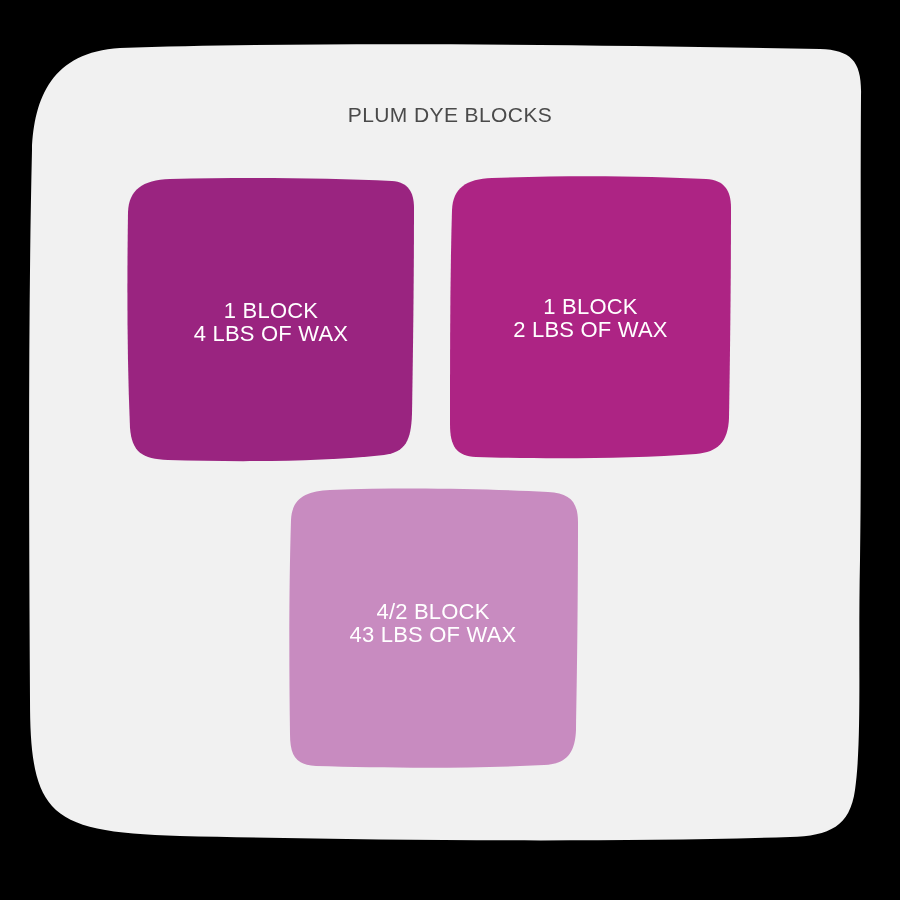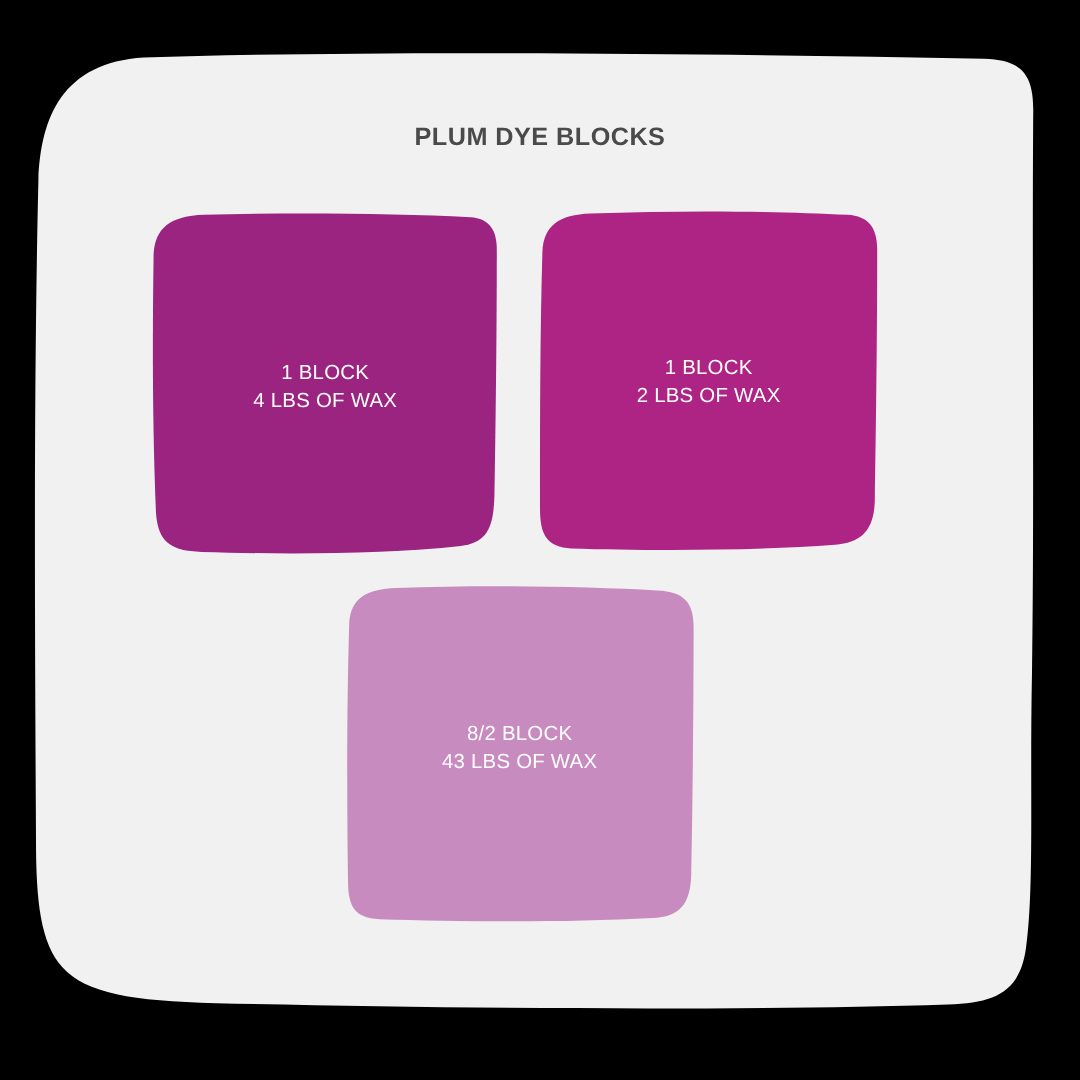--- a/index.html
+++ b/index.html
@@ -35,30 +35,30 @@
     height: 900px;
     pointer-events: none;
   }
   .chart-title {
     position: absolute;
     left: 0;
     top: 103px;
     width: 900px;
     text-align: center;
     font-size: 21px;
-    font-weight: bold;
+    font-weight: normal;
     letter-spacing: 0.4px;
     color: #4a4a4a;
     font-family: "Liberation Sans", sans-serif;
   }
   .block-label {
     position: absolute;
     text-align: center;
     color: #ffffff;
-    font-size: 17px;
+    font-size: 22px;
     line-height: 23px;
     font-family: "Liberation Sans", sans-serif;
     letter-spacing: 0.2px;
   }
   .block-label .l1 { display: block; }
   .block-label .l2 { display: block; }
 
   
   #label-block-1 {
     left: 128px;
@@ -136,18 +136,18 @@
       <span class="l1">1 BLOCK</span>
       <span class="l2">4 LBS OF WAX</span>
     </div>
 
     <div class="block-label" id="label-block-2" style="color: rgb(255, 255, 255);">
       <span class="l1">1 BLOCK</span>
       <span class="l2">2 LBS OF WAX</span>
     </div>
 
     <div class="block-label" id="label-block-3" style="color: rgb(255, 255, 255);">
-      <span class="l1">8/2 BLOCK</span>
+      <span class="l1">4/2 BLOCK</span>
       <span class="l2">43 LBS OF WAX</span>
     </div>
 
   </div>
 </div>
 
 </body></html>

